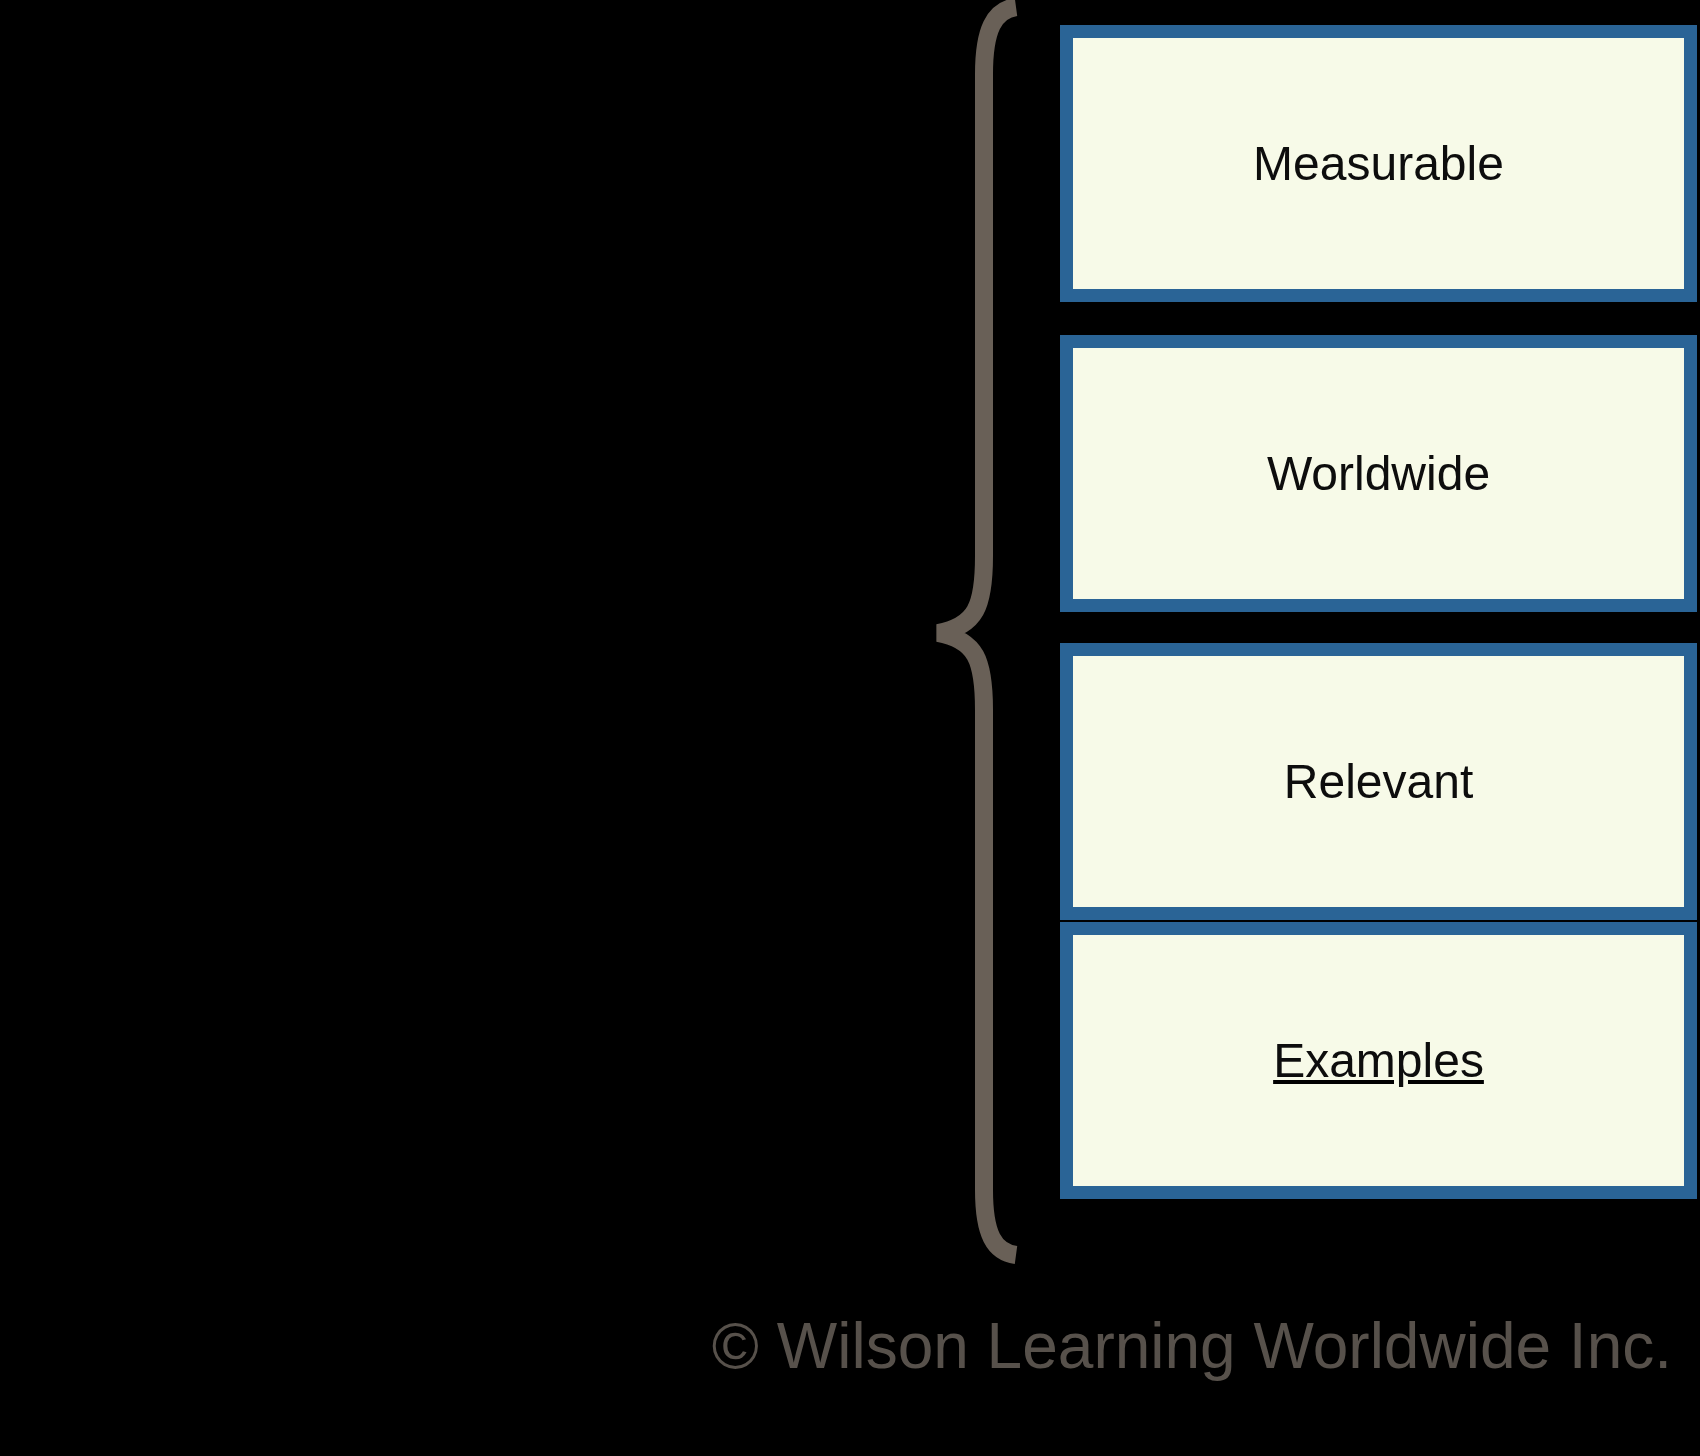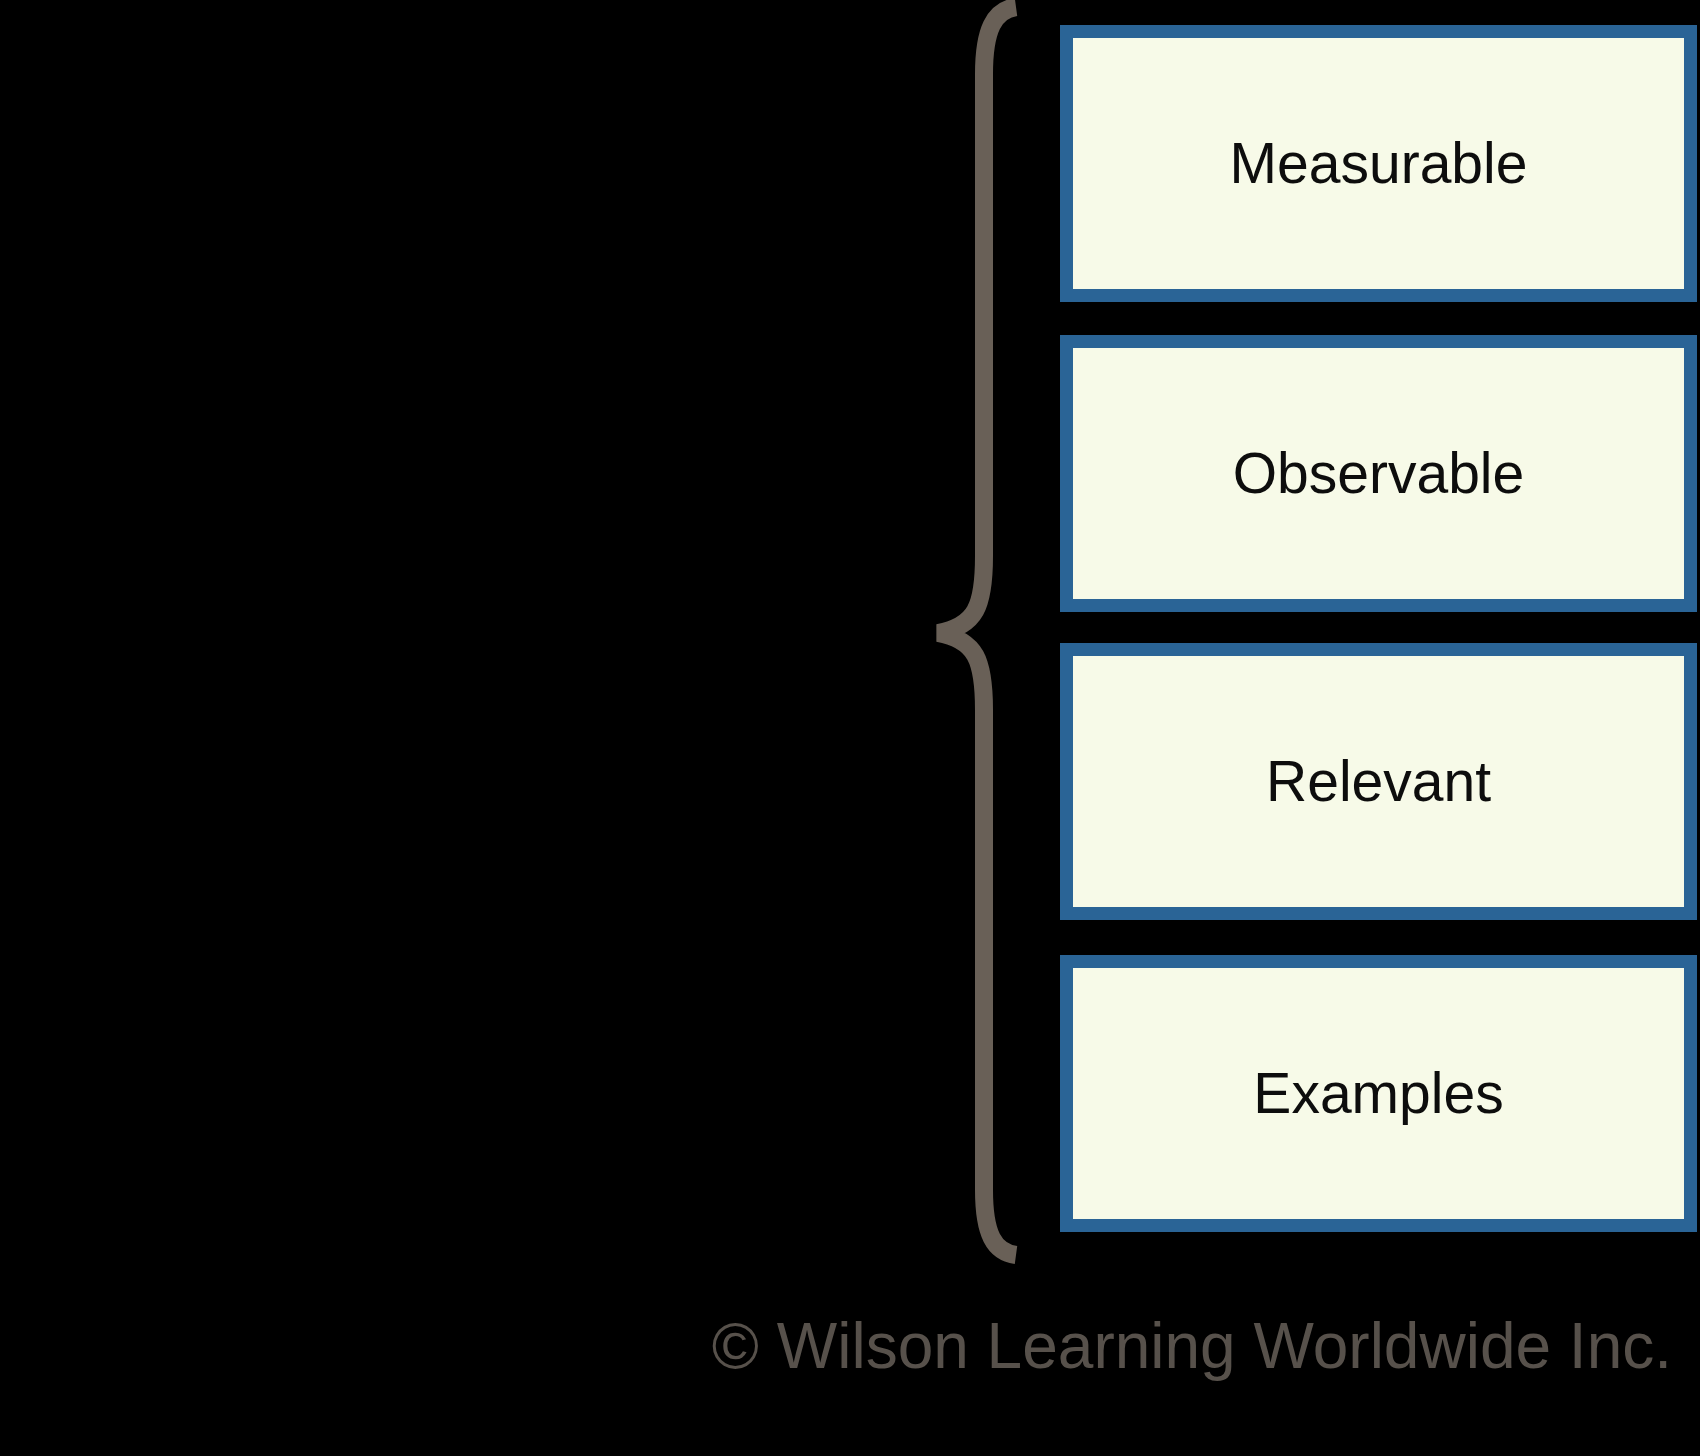--- a/index.html
+++ b/index.html
@@ -33,29 +33,29 @@
     width: 637px;
     height: 277px;
     box-sizing: border-box;
     background: var(--box-fill, #f7fae8);
     border: 13px solid var(--box-border, #2a6496);
     display: flex;
     align-items: center;
     justify-content: center;
   }
   .box span {
-    font-size: 57px;
+    font-size: 48px;
     line-height: 1;
     color: var(--box-text, #0d0d0d);
     white-space: nowrap;
   }
   .box-1 { top: 25px; }
   .box-2 { top: 335px; }
   .box-3 { top: 643px; }
-  .box-4 { top: 955px; }
+  .box-4 { top: 922px; text-decoration: underline; }
   .copyright {
     position: absolute;
     top: 1310px;
     right: 28px;
     font-size: 64px;
     line-height: 1.15;
     color: var(--copyright-text, #57514b);
     white-space: nowrap;
   }
 </style>
@@ -72,21 +72,21 @@
              C 976 640 984 660 984 710
              L 984 1190
              C 984 1234 994 1252 1016 1255"></path>
   </svg>
 
   <div class="box box-1">
     <span>Measurable</span>
   </div>
 
   <div class="box box-2">
-    <span>Observable</span>
+    <span>Worldwide</span>
   </div>
 
   <div class="box box-3">
     <span>Relevant</span>
   </div>
 
   <div class="box box-4">
     <span>Examples</span>
   </div>
 

